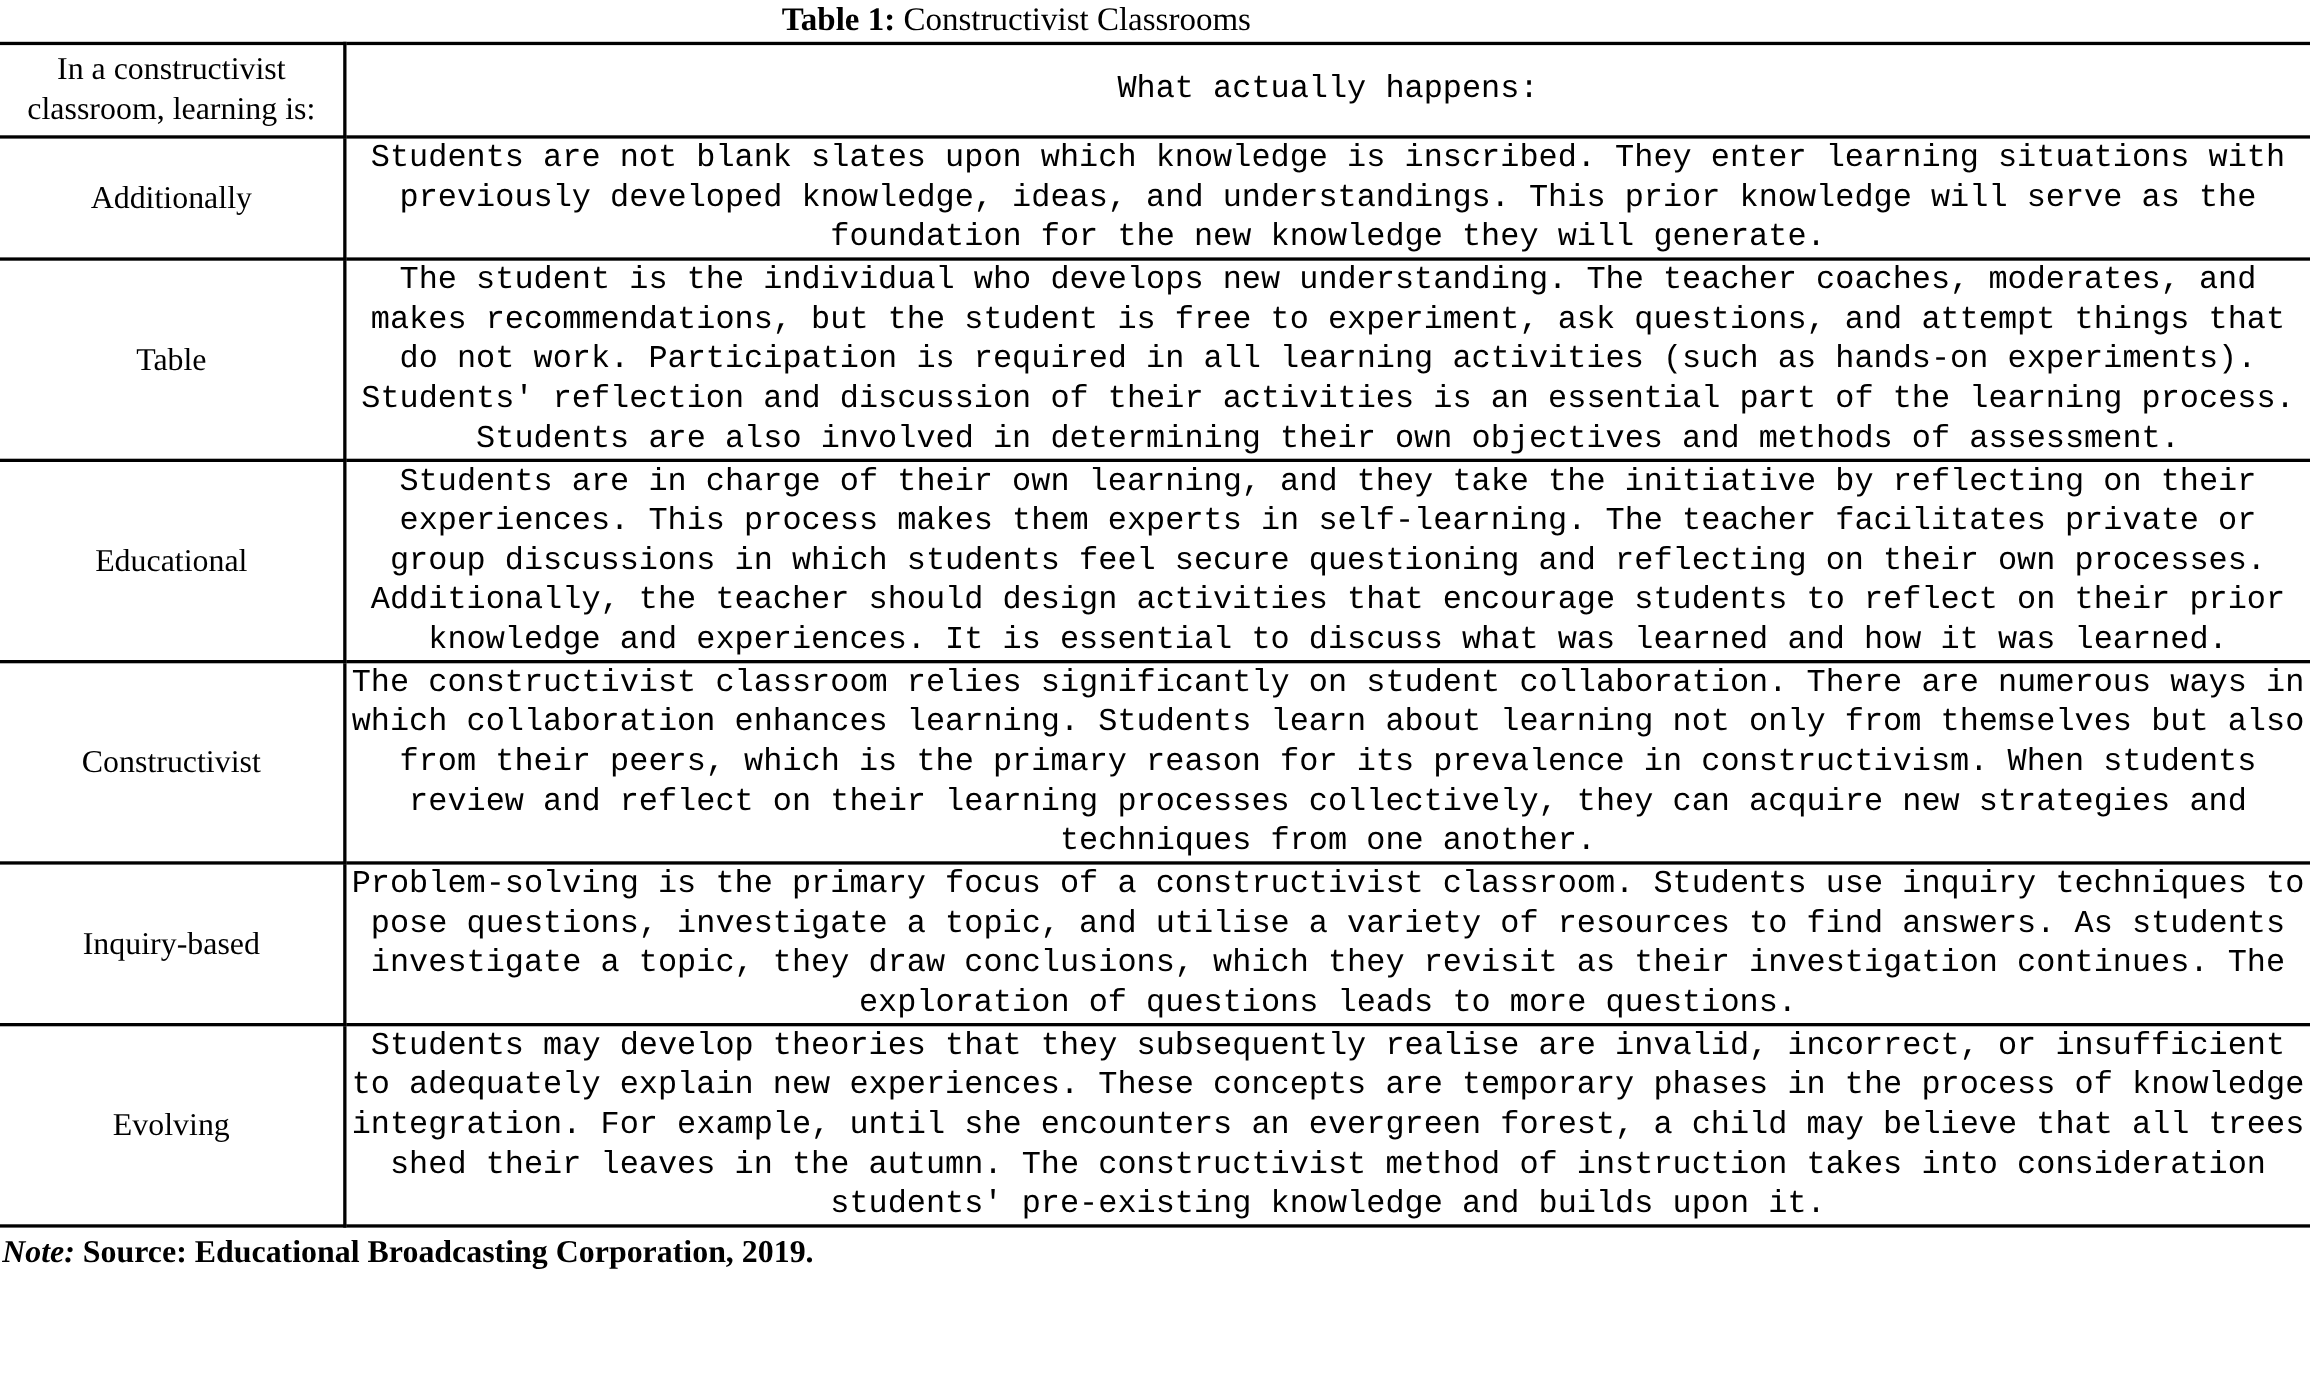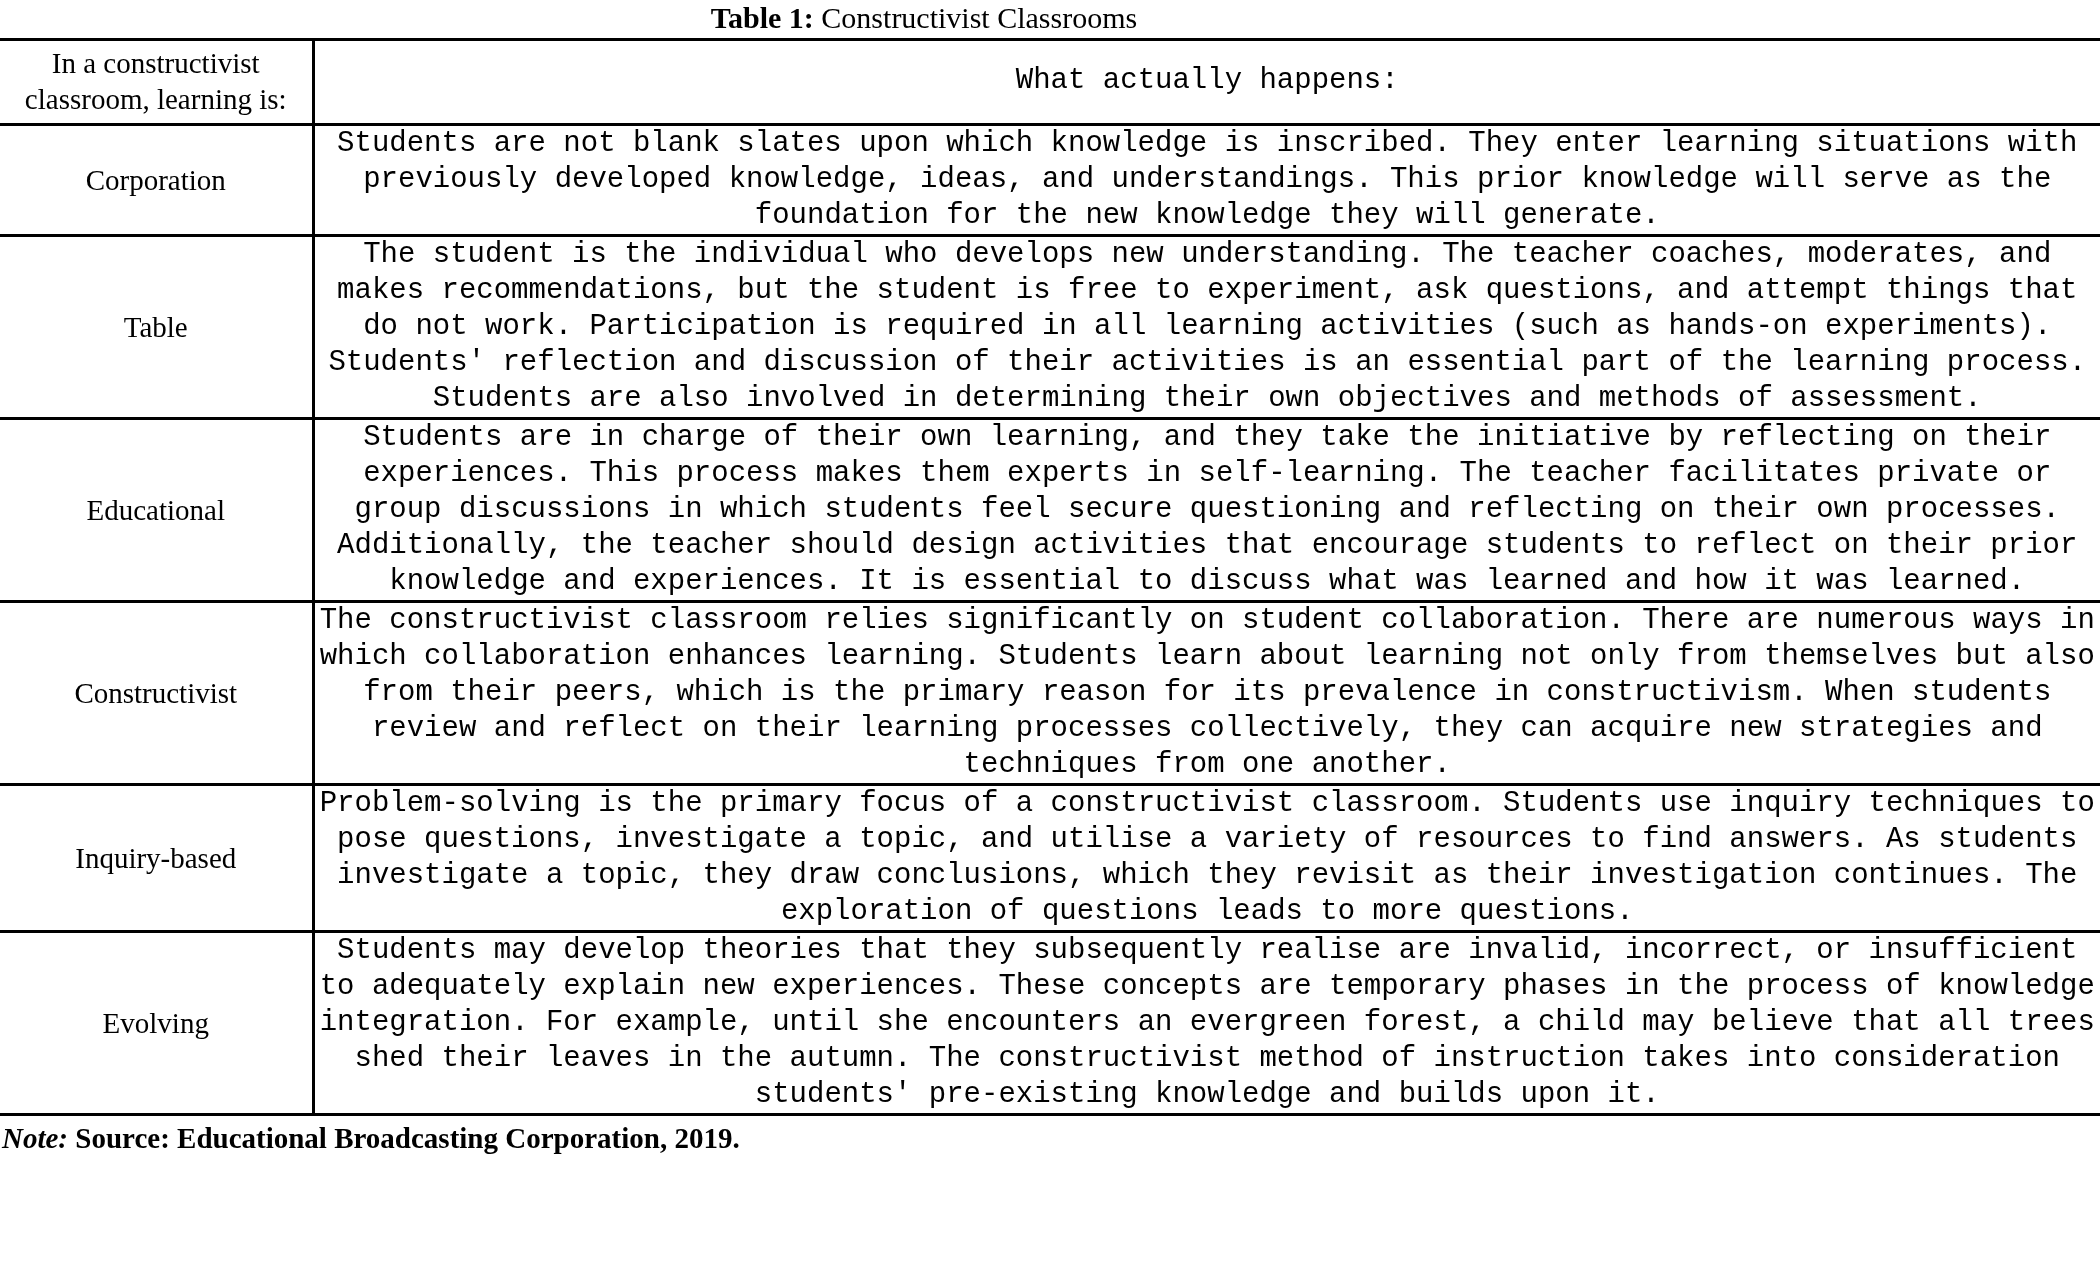--- a/index.html
+++ b/index.html
@@ -105,21 +105,21 @@
         <th class="cell-left">
           <span class="head-label">In a constructivist classroom, learning is:</span>
         </th>
         <th class="cell-right">
           <span class="head-label">What actually happens:</span>
         </th>
       </tr>
 
       <tr class="data-row">
         <td class="cell-left">
-          <span>Corporation</span>
+          <span>Additionally</span>
         </td>
         <td class="cell-right">
           <p class="para">Students are not blank slates upon which knowledge is inscribed. They enter learning situations with previously developed knowledge, ideas, and understandings. This prior knowledge will serve as the foundation for the new knowledge they will generate.</p>
         </td>
       </tr>
 
       <tr class="data-row">
         <td class="cell-left">
           <span>Table</span>
         </td>

